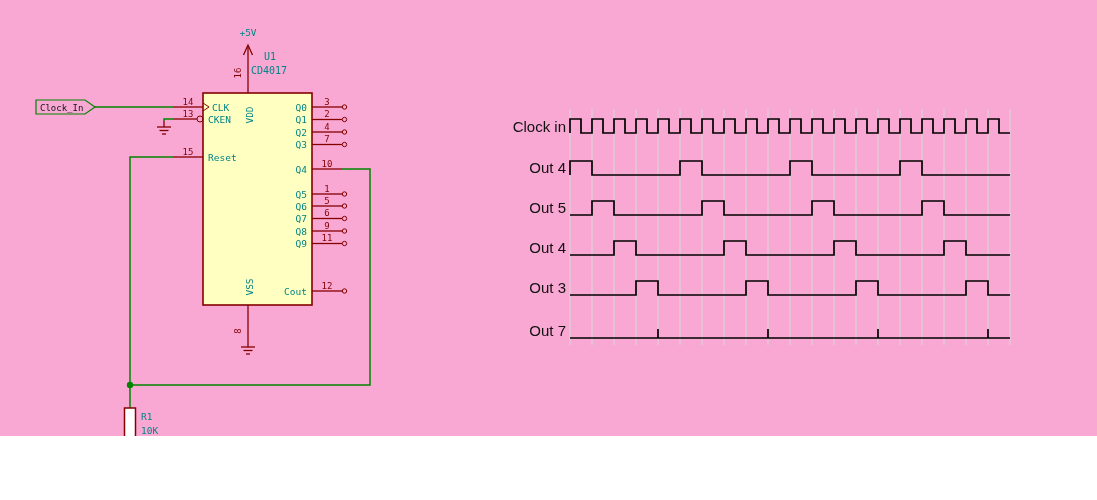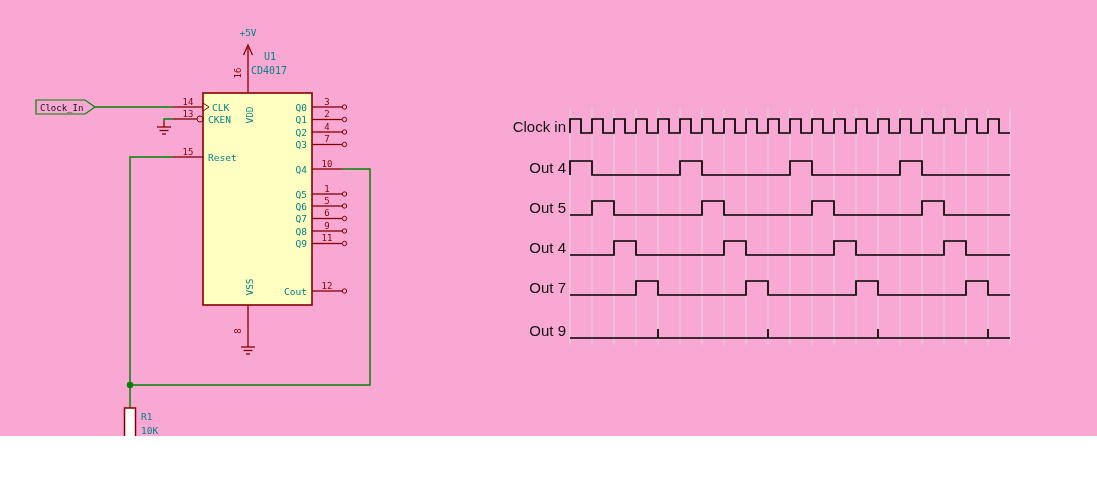--- a/index.html
+++ b/index.html
@@ -127,22 +127,22 @@
         <line x1="173" y1="157" x2="203" y2="157" stroke="#840000" stroke-width="1.3"></line>
         <text x="188" y="154.5" fill="#840000" text-anchor="middle" font-size="9">15</text>
         <text x="208" y="160.5" fill="#008484" font-size="9.5">Reset</text>
       </g>
   </svg>
 
   <div class="t-label" style="top:118px">Clock in</div>
   <div class="t-label" style="top:159px">Out 4</div>
   <div class="t-label" style="top:199px">Out 5</div>
   <div class="t-label" style="top:239px">Out 4</div>
-  <div class="t-label" style="top:279px">Out 7</div>
-  <div class="t-label" style="top:322px">Out 9</div>
+  <div class="t-label" style="top:279px">Out 3</div>
+  <div class="t-label" style="top:322px">Out 7</div>
 
   <svg id="timing-svg" width="460" height="250" viewBox="0 0 460 250">
       <line x1="10" y1="4" x2="10" y2="240" stroke="#d9d9d9" stroke-width="1"></line>
       <line x1="32" y1="4" x2="32" y2="240" stroke="#d9d9d9" stroke-width="1"></line>
       <line x1="54" y1="4" x2="54" y2="240" stroke="#d9d9d9" stroke-width="1"></line>
       <line x1="76" y1="4" x2="76" y2="240" stroke="#d9d9d9" stroke-width="1"></line>
       <line x1="98" y1="4" x2="98" y2="240" stroke="#d9d9d9" stroke-width="1"></line>
       <line x1="120" y1="4" x2="120" y2="240" stroke="#d9d9d9" stroke-width="1"></line>
       <line x1="142" y1="4" x2="142" y2="240" stroke="#d9d9d9" stroke-width="1"></line>
       <line x1="164" y1="4" x2="164" y2="240" stroke="#d9d9d9" stroke-width="1"></line>

